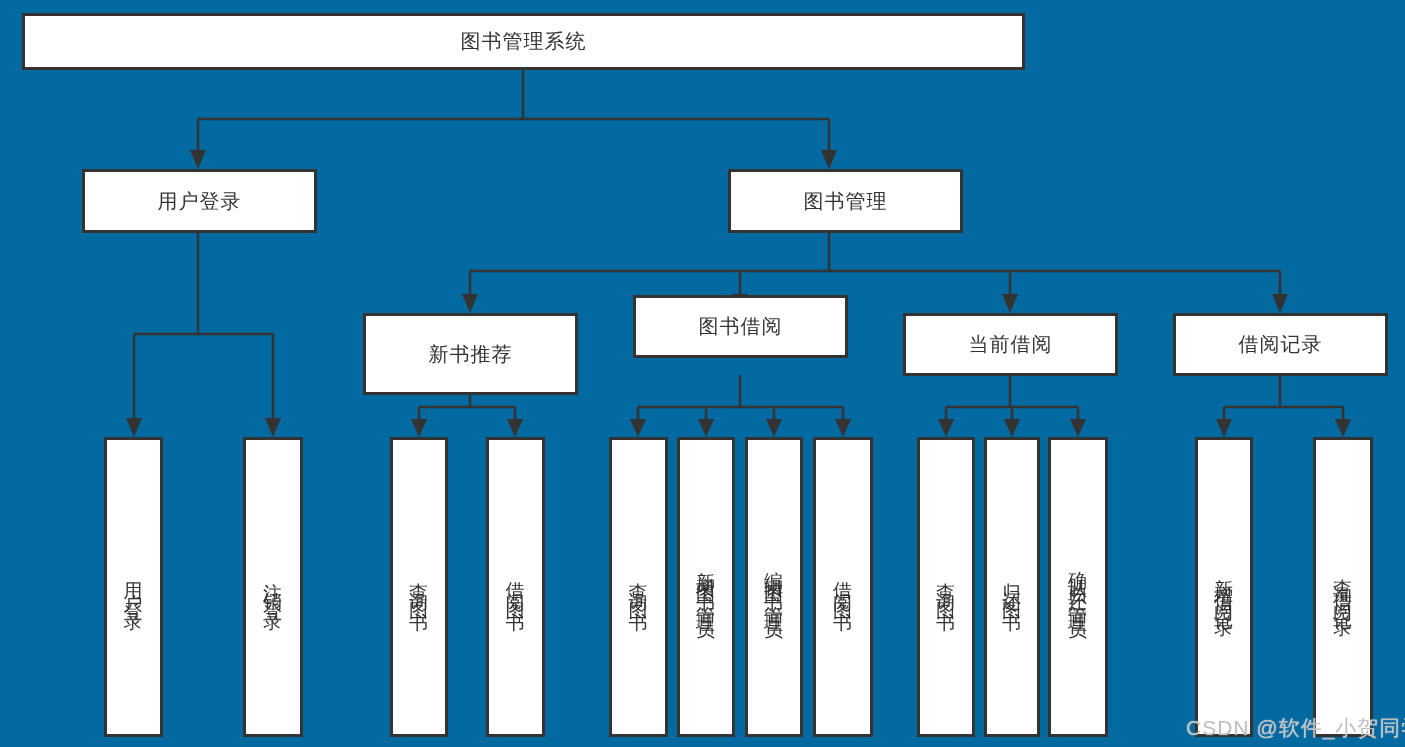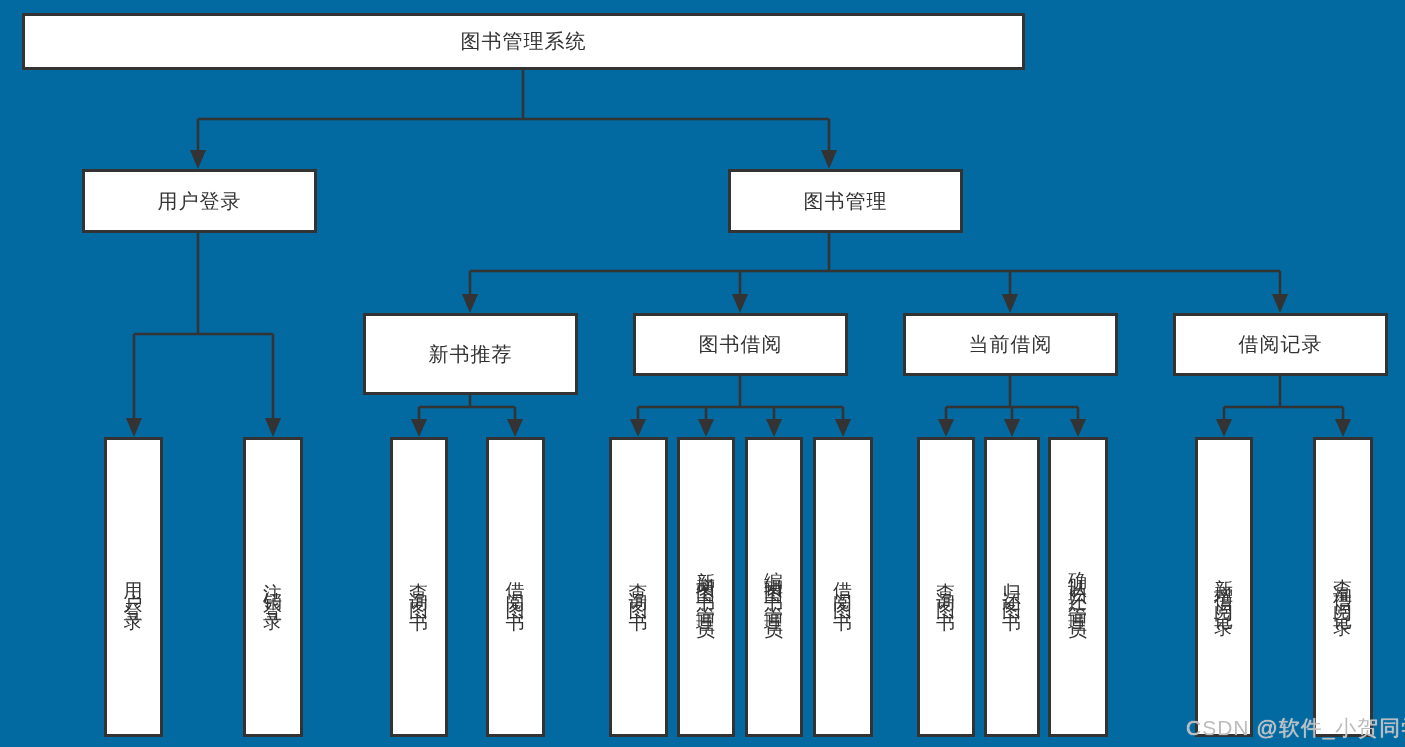--- a/index.html
+++ b/index.html
@@ -101,21 +101,21 @@
   <div class="node" style="left:82px;top:169px;width:235px;height:64px;">
     <span class="hlabel">用户登录</span>
   </div>
   <div class="node" style="left:712px;top:169px;width:235px;height:64px;margin-left:16px;">
     <span class="hlabel">图书管理</span>
   </div>
 
   <div class="node" style="left:363px;top:313px;width:215px;height:82px;">
     <span class="hlabel">新书推荐</span>
   </div>
-  <div class="node" style="left:633px;top:313px;width:215px;height:63px;">
+  <div class="node" style="left:633px;top:295px;width:215px;height:63px;">
     <span class="hlabel">图书借阅</span>
   </div>
   <div class="node" style="left:903px;top:313px;width:215px;height:63px;">
     <span class="hlabel">当前借阅</span>
   </div>
   <div class="node" style="left:1173px;top:313px;width:215px;height:63px;">
     <span class="hlabel">借阅记录</span>
   </div>
 
   <div class="node vbox" style="left:104px;top:437px;width:59px;height:300px;">

